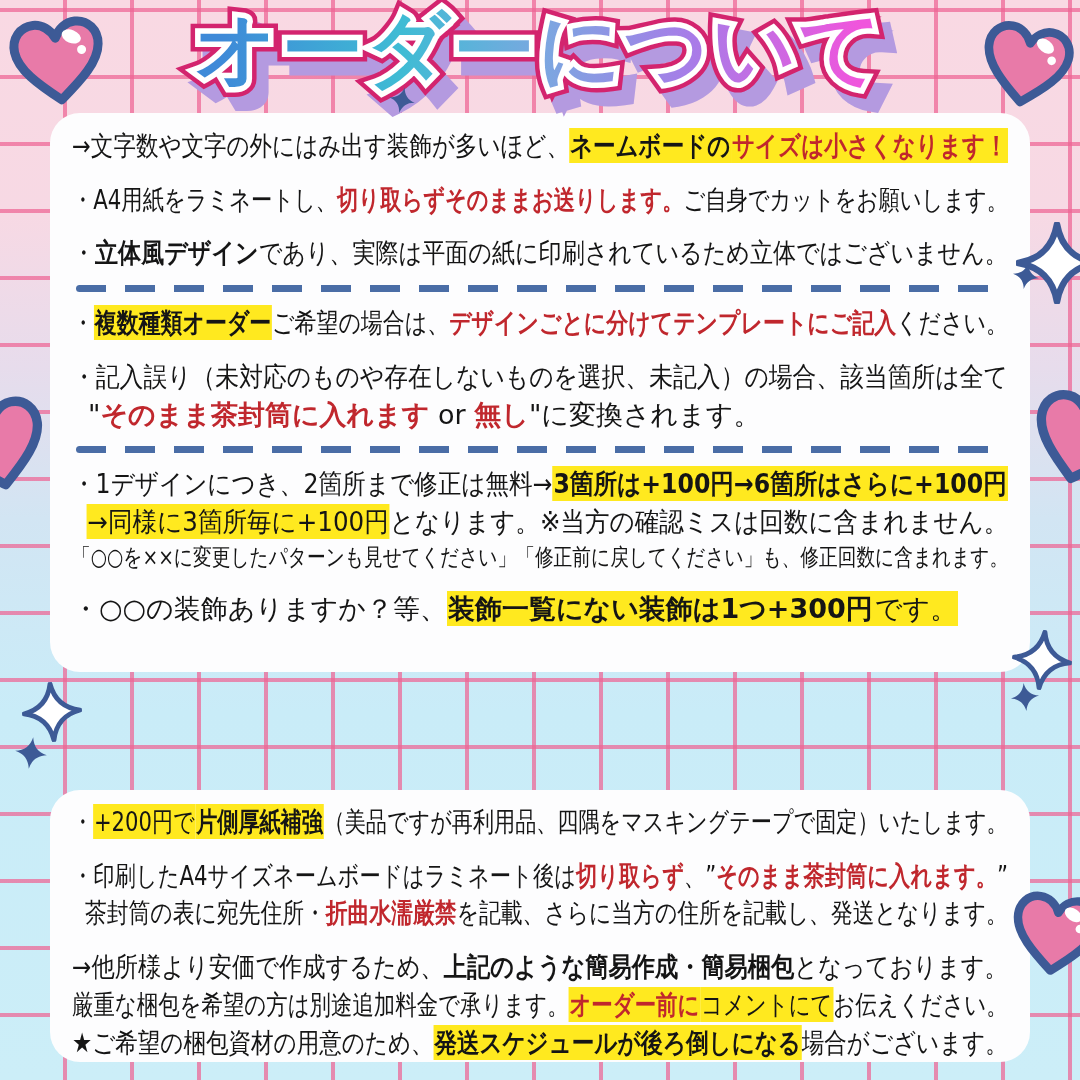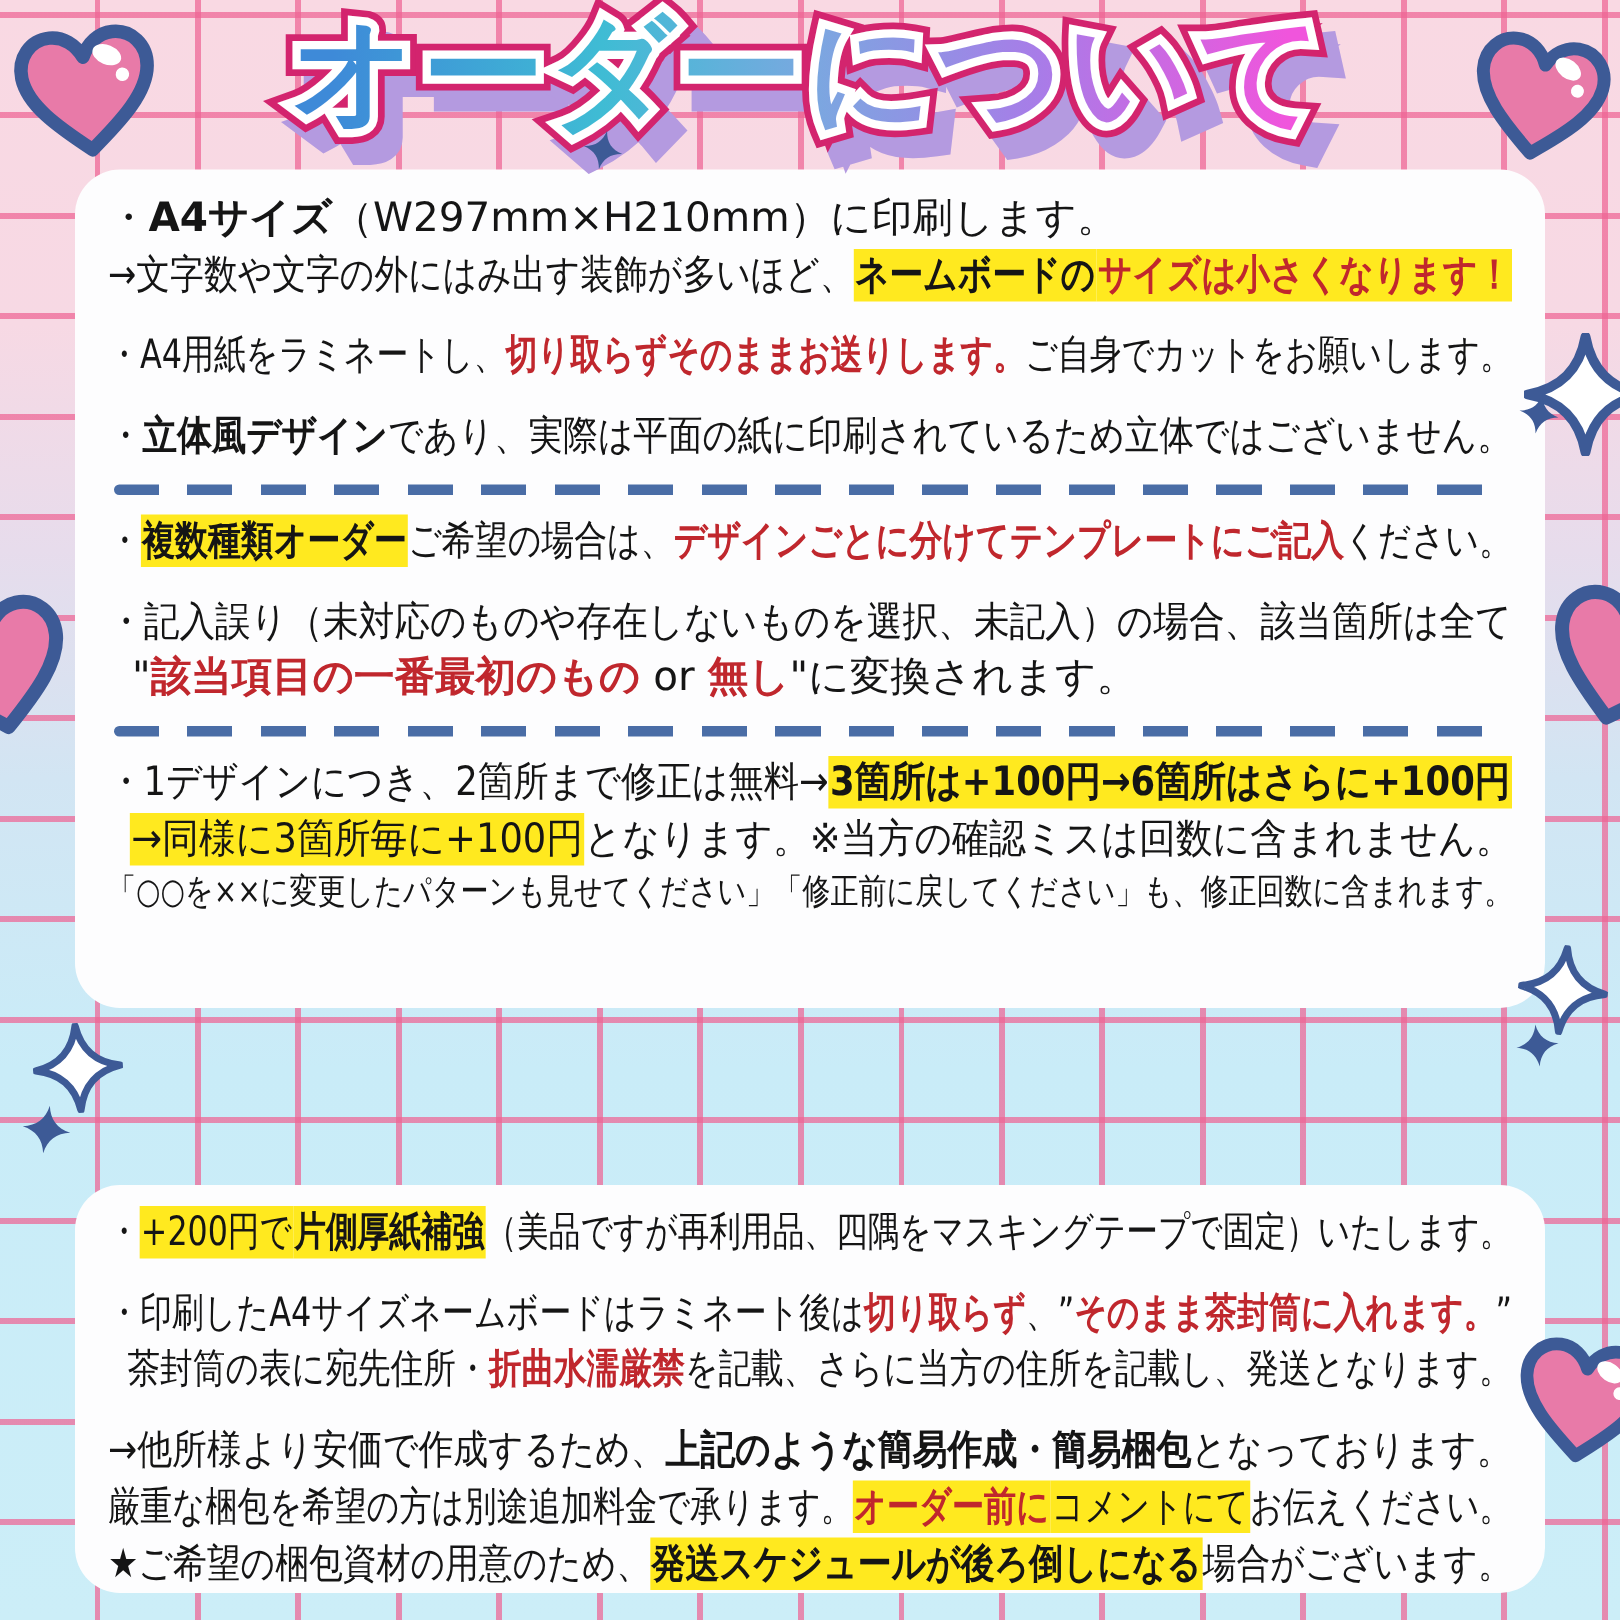--- a/index.html
+++ b/index.html
@@ -116,36 +116,36 @@
   </svg>
 
   <div class="bubble-title" id="order-title">
     <span class="bt bt-shadow">オーダーについて</span>
     <span class="bt bt-outline">オーダーについて</span>
     <span class="bt bt-white">オーダーについて</span>
     <span class="bt bt-fill">オーダーについて</span>
   </div>
 
   <div class="card" id="order-card">
-      <div class="line"><span class="seg-p">・</span><span class="seg-b">A4サイズ</span><span class="seg-p">（W297mm×H210mm）に印刷します。</span></div>
       <div class="line" style="transform: scaleX(0.834225);"><span class="seg-p">→文字数や文字の外にはみ出す装飾が多いほど、</span><span class="seg-hb">ネームボードの</span><span class="seg-hr">サイズは小さくなります！</span></div>
       <div class="spacer"></div>
       <div class="line" style="transform: scaleX(0.787879);"><span class="seg-p">・A4用紙をラミネートし、</span><span class="seg-r">切り取らずそのままお送りします。</span><span class="seg-p">ご自身でカットをお願いします。</span></div>
       <div class="spacer"></div>
       <div class="line" style="transform: scaleX(0.854015);"><span class="seg-p">・</span><span class="seg-b">立体風デザイン</span><span class="seg-p">であり、実際は平面の紙に印刷されているため立体ではございません。</span></div>
       <div class="dash"></div>
       <div class="line" style="transform: scaleX(0.8125);"><span class="seg-p">・</span><span class="seg-hb">複数種類オーダー</span><span class="seg-p">ご希望の場合は、</span><span class="seg-r">デザインごとに分けてテンプレートにご記入</span><span class="seg-p">ください。</span></div>
       <div class="spacer"></div>
       <div class="line" style="transform: scaleX(0.881356);"><span class="seg-p">・記入誤り（未対応のものや存在しないものを選択、未記入）の場合、該当箇所は全て</span></div>
-      <div class="line indent"><span class="seg-p">"</span><span class="seg-r">該当項目の一番最初のもの</span><span class="seg-p"> or </span><span class="seg-r">無し</span><span class="seg-p">"に変換されます。</span></div>
+      <div class="line indent"><span class="seg-p">"</span><span class="seg-r">そのまま茶封筒に入れます</span><span class="seg-p"> or </span><span class="seg-r">無し</span><span class="seg-p">"に変換されます。</span></div>
       <div class="dash"></div>
       <div class="line" style="transform: scaleX(0.874766);"><span class="seg-p">・1デザインにつき、2箇所まで修正は無料→</span><span class="seg-hb">3箇所は+100円→6箇所はさらに+100円</span></div>
       <div class="line indent" style="transform: scaleX(0.909621);"><span class="seg-h">→同様に3箇所毎に+100円</span><span class="seg-p">となります。※当方の確認ミスは回数に含まれません。</span></div>
       <div class="line small" style="transform: scaleX(0.795918);"><span class="seg-p">「○○を××に変更したパターンも見せてください」「修正前に戻してください」も、修正回数に含まれます。</span></div>
       <div class="spacer"></div>
+      <div class="line"><span class="seg-p">・○○の装飾ありますか？等、</span><span class="seg-hb">装飾一覧にない装飾は1つ+300円</span><span class="seg-h">です。</span></div>
     </div>
   <div class="card" id="packing-card">
       <div class="line" style="transform: scaleX(0.781955);"><span class="seg-p">・</span><span class="seg-h">+200円で</span><span class="seg-hb">片側厚紙補強</span><span class="seg-p">（美品ですが再利用品、四隅をマスキングテープで固定）いたします。</span></div>
       <div class="spacer"></div>
       <div class="line" style="transform: scaleX(0.788543);"><span class="seg-p">・印刷したA4サイズネームボードはラミネート後は</span><span class="seg-r">切り取らず</span><span class="seg-p">、”</span><span class="seg-r">そのまま茶封筒に入れます。</span><span class="seg-p">”</span></div>
       <div class="line indent" style="transform: scaleX(0.807593);"><span class="seg-p">茶封筒の表に宛先住所・</span><span class="seg-r">折曲水濡厳禁</span><span class="seg-p">を記載、さらに当方の住所を記載し、発送となります。</span></div>
       <div class="spacer"></div>
       <div class="line" style="transform: scaleX(0.860294);"><span class="seg-p">→他所様より安価で作成するため、</span><span class="seg-b">上記のような簡易作成・簡易梱包</span><span class="seg-p">となっております。</span></div>
       <div class="line" style="transform: scaleX(0.79322);"><span class="seg-p">厳重な梱包を希望の方は別途追加料金で承ります。</span><span class="seg-hr">オーダー前に</span><span class="seg-h">コメントにて</span><span class="seg-p">お伝えください。</span></div>
       <div class="line" style="transform: scaleX(0.834969);"><span class="seg-p">★ご希望の梱包資材の用意のため、</span><span class="seg-hb">発送スケジュールが後ろ倒しになる</span><span class="seg-p">場合がございます。</span></div>

